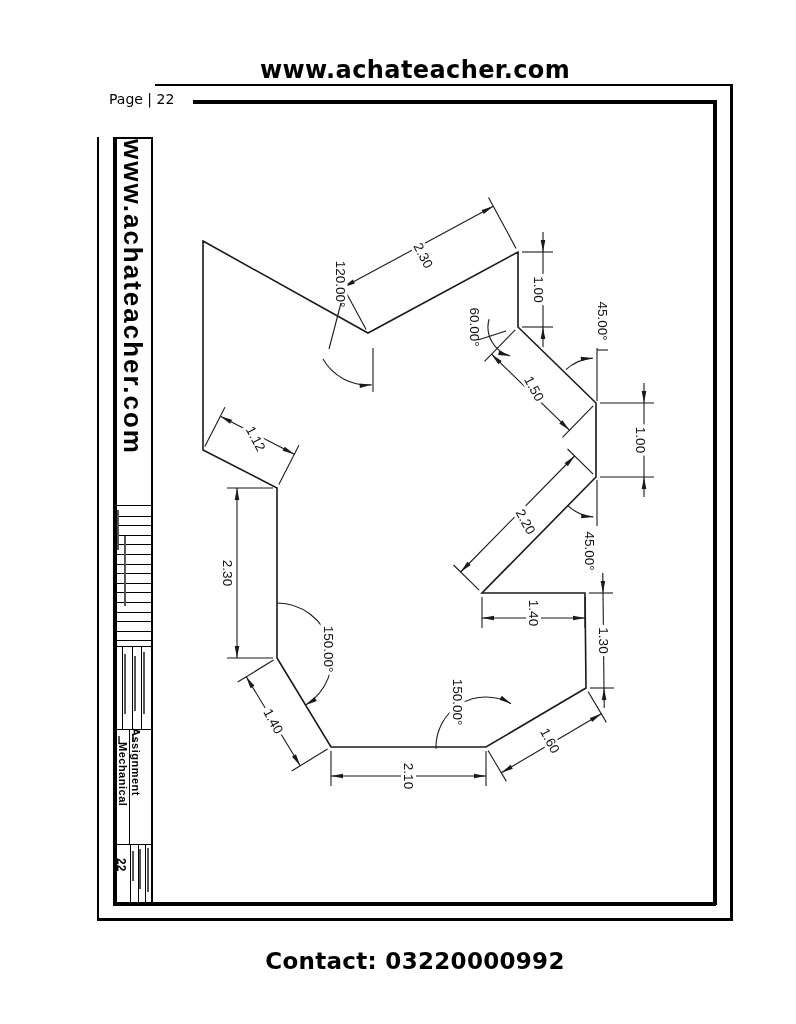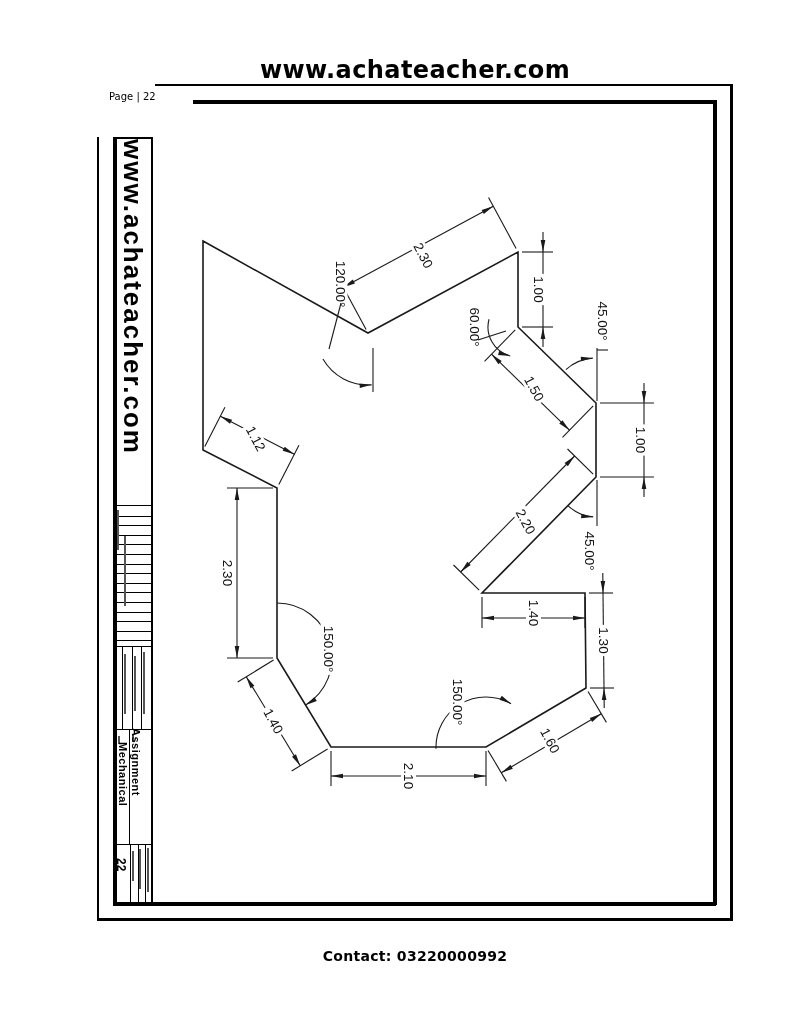--- a/index.html
+++ b/index.html
@@ -2,35 +2,35 @@
 <html><head>
 <meta charset="utf-8">
 <style>
   html,body{margin:0;padding:0;background:#ffffff;}
   #page{position:relative;width:796px;height:1024px;background:#fff;overflow:hidden;
         font-family:"DejaVu Sans",sans-serif;}
   .abs{position:absolute;}
   
   #site-title{top:56px;left:0;width:796px;text-align:center;padding-left:34px;box-sizing:border-box;
               font-size:24px;font-weight:bold;color:#000;letter-spacing:.4px;}
-  #page-label{top:91px;left:109px;font-size:10px;color:#000;}
+  #page-label{top:91px;left:109px;font-size:14px;color:#000;}
   
   .line{background:#000;}
   
   #watermark{top:139px;left:112px;width:41px;height:368px;
              writing-mode:vertical-rl;text-orientation:mixed;
              font-family:"Liberation Sans",sans-serif;font-weight:bold;font-size:26px;
              letter-spacing:2px;color:#000;line-height:41px;text-align:left;}
   .tb-vtext{writing-mode:vertical-rl;font-family:"Liberation Sans",sans-serif;
             font-weight:bold;color:#000;}
   
   #footer-powered{top:922px;left:0;width:796px;text-align:center;padding-left:34px;box-sizing:border-box;
                   font-size:20px;font-weight:bold;color:#000;}
   #footer-contact{top:948px;left:0;width:796px;text-align:center;padding-left:34px;box-sizing:border-box;
-                  font-size:14px;font-weight:bold;color:#000;letter-spacing:.3px;}
+                  font-size:23px;font-weight:bold;color:#000;letter-spacing:.3px;}
   svg text{font-family:"Liberation Sans",sans-serif;}
 </style>
 </head>
 <body>
 
 <div id="page">
 
   <div class="abs" id="site-title">www.achateacher.com</div>
   <div class="abs line" style="top:84px;left:155px;width:577px;height:2px;"></div>
   <div class="abs" id="page-label">Page | 22</div>

